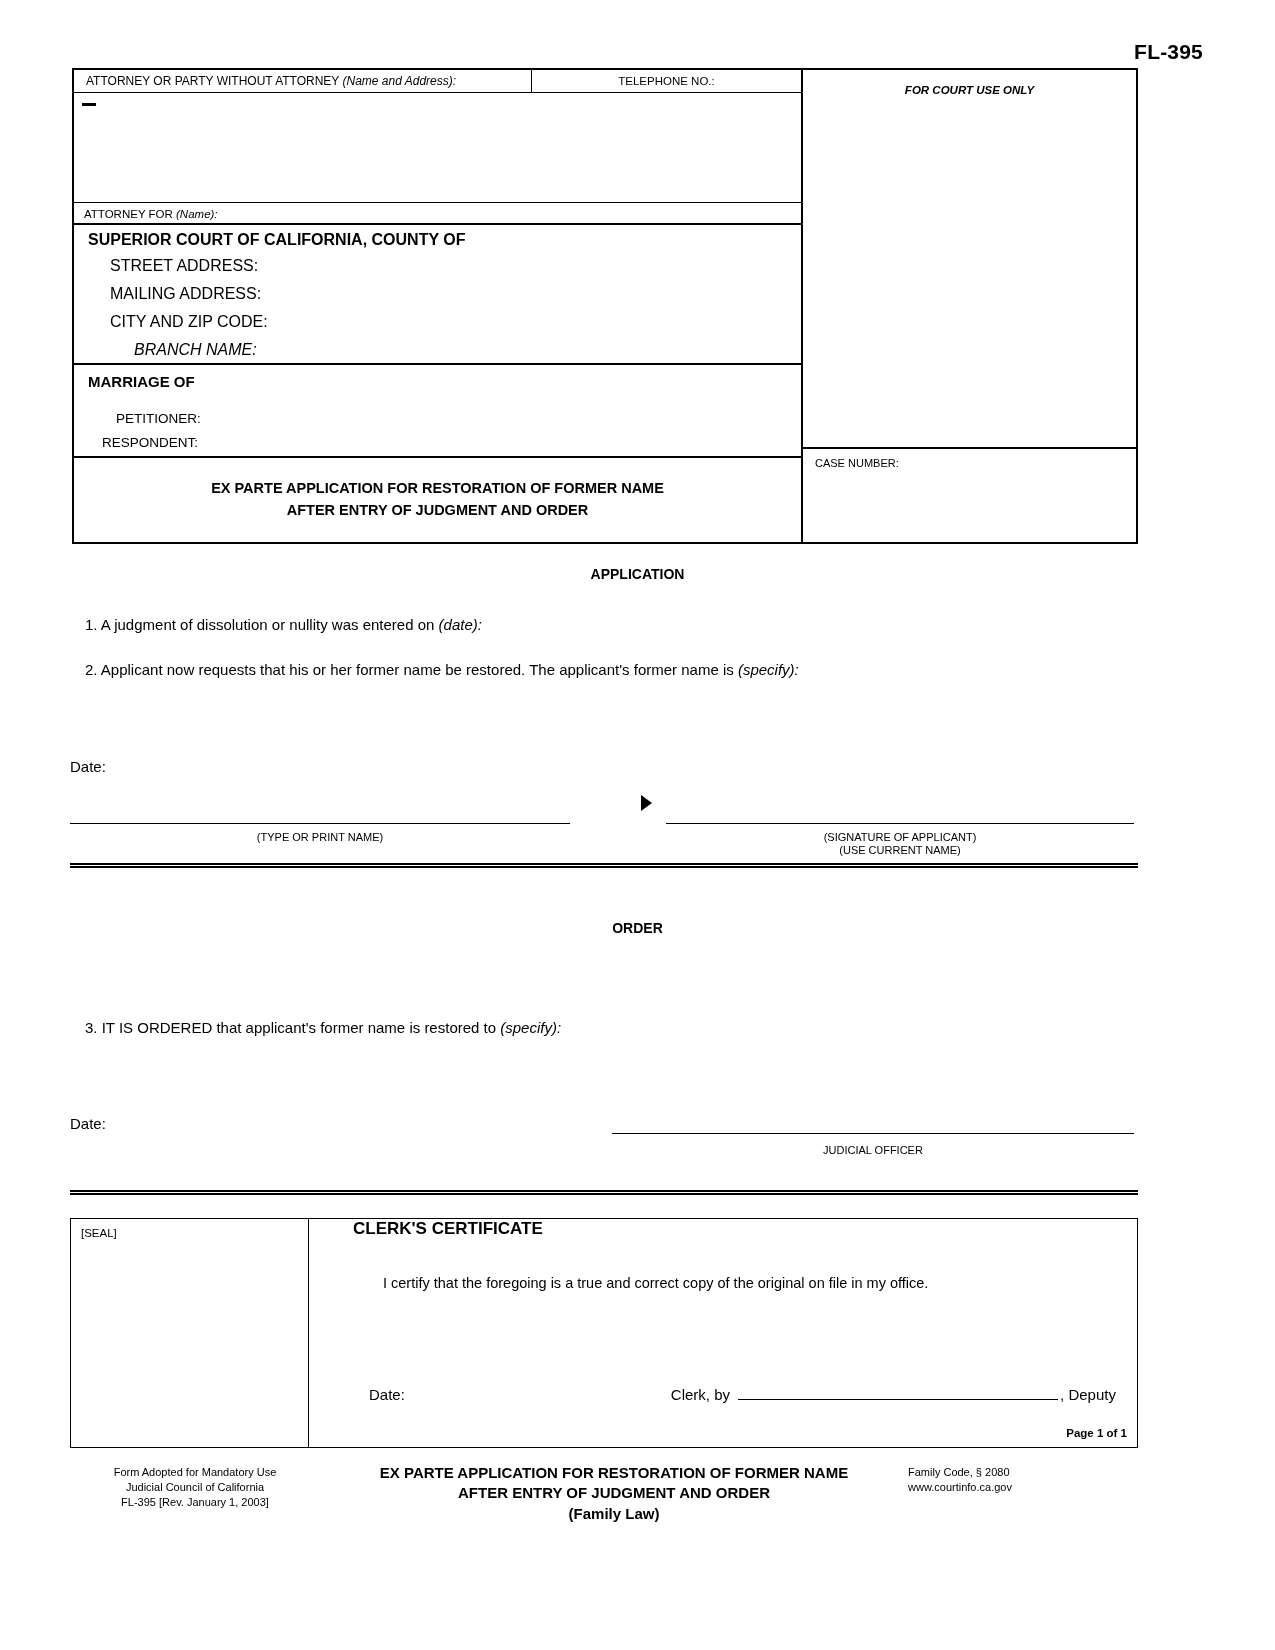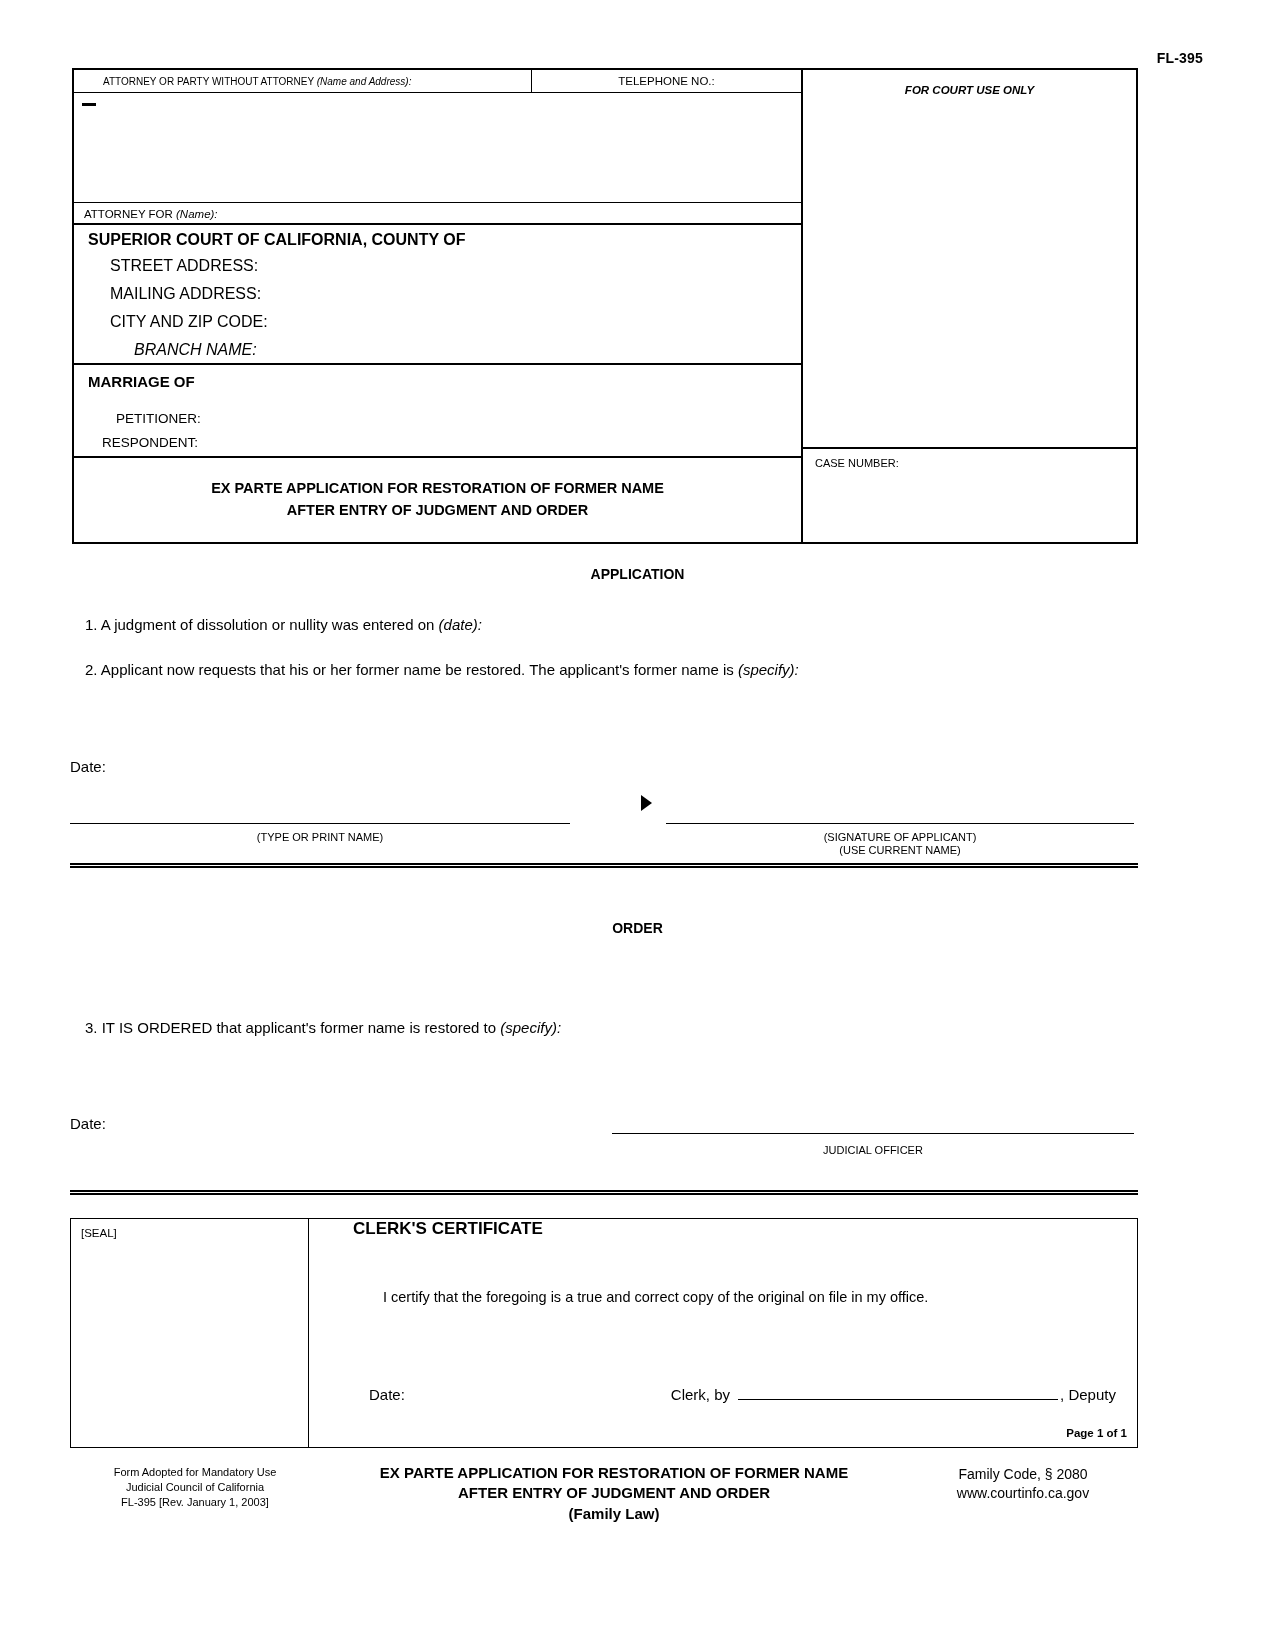--- a/index.html
+++ b/index.html
@@ -19,23 +19,23 @@
   .page {
     position: relative;
     width: 1275px;
     height: 1650px;
     background: #ffffff;
   }
 
   
   .form-no {
     position: absolute;
-    top: 50px;
+    top: 40px;
     right: 72px;
-    font-size: 14px;
+    font-size: 21px;
     font-weight: bold;
     letter-spacing: 0.2px;
   }
 
   
   .caption {
     position: absolute;
     left: 72px;
     top: 68px;
     width: 1066px;
@@ -51,22 +51,22 @@
     border-bottom: 1px solid #000;
   }
   .atty-header {
     display: flex;
     border-bottom: 1px solid #000;
     height: 23px;
     align-items: center;
   }
   .atty-label {
     flex: 1;
-    padding-left: 29px;
-    font-size: 10px;
+    padding-left: 12px;
+    font-size: 12px;
     white-space: nowrap;
   }
   .atty-label i { font-style: italic; }
   .tel-label {
     width: 270px;
     border-left: 1px solid #000;
     text-align: center;
     font-size: 11.5px;
     line-height: 22px;
     height: 23px;
@@ -252,21 +252,21 @@
     flex: 1;
     position: relative;
   }
   .clerk-title {
     text-align: left;
     font-size: 17px;
     font-weight: bold;
   }
   .clerk-text {
     font-size: 14.5px;
-    margin-top: 50px;
+    margin-top: 36px;
     padding-left: 30px;
   }
   .clerk-sign-row {
     position: absolute;
     bottom: 44px;
     left: 0;
     width: 100%;
     display: flex;
     align-items: baseline;
     font-size: 15px;
@@ -307,22 +307,22 @@
   .foot-center {
     flex: 1;
     text-align: center;
     font-size: 15px;
     font-weight: bold;
     line-height: 1.35;
     padding-top: 8px;
   }
   .foot-right {
     width: 230px;
-    text-align: center;
-    font-size: 14px;
+    text-align: left;
+    font-size: 11px;
     line-height: 1.35;
     padding-top: 10px;
   }
 </style>
 </head>
 <body>
 
 <div class="page">
 
   <div class="form-no">FL-395</div>

